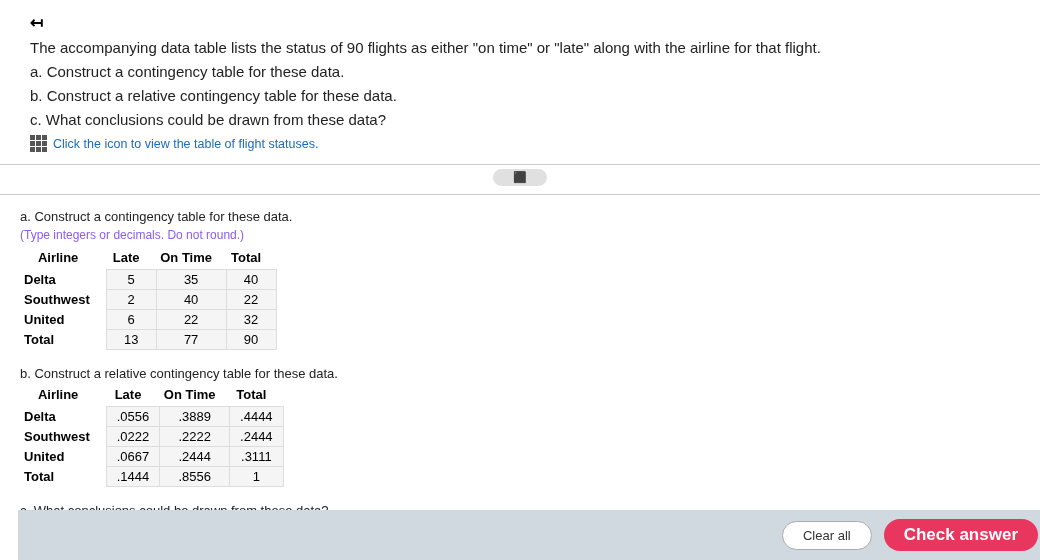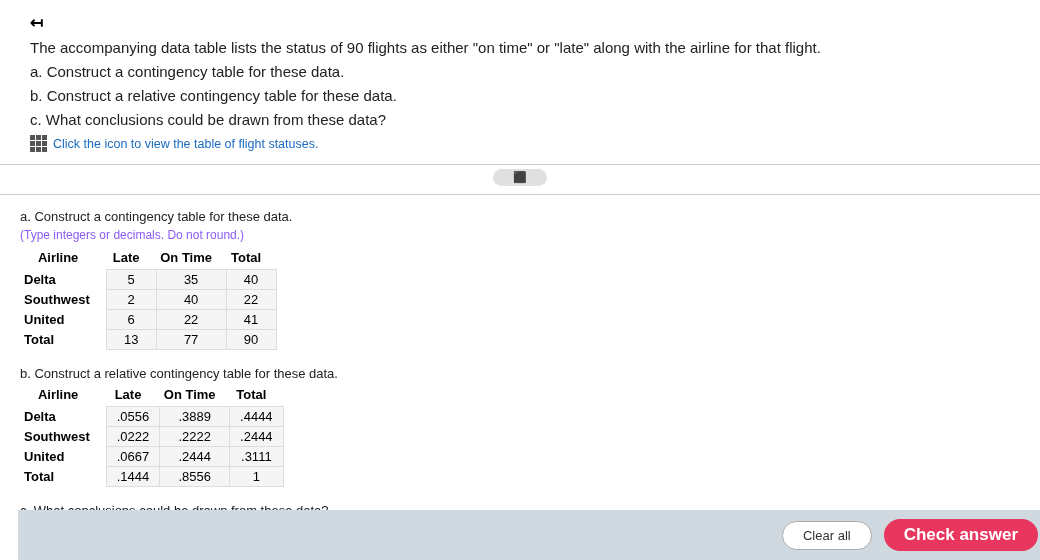--- a/index.html
+++ b/index.html
@@ -248,21 +248,21 @@
           <tr>
       <td class="label-cell">Southwest</td>
       <td class="num-cell">2</td>
       <td class="num-cell">40</td>
       <td class="num-cell">22</td>
     </tr>
           <tr>
       <td class="label-cell">United</td>
       <td class="num-cell">6</td>
       <td class="num-cell">22</td>
-      <td class="num-cell">41</td>
+      <td class="num-cell">32</td>
     </tr>
           <tr>
       <td class="label-cell">Total</td>
       <td class="num-cell">13</td>
       <td class="num-cell">77</td>
       <td class="num-cell">90</td>
     </tr>
         </tbody>
     </table>
   </div>

